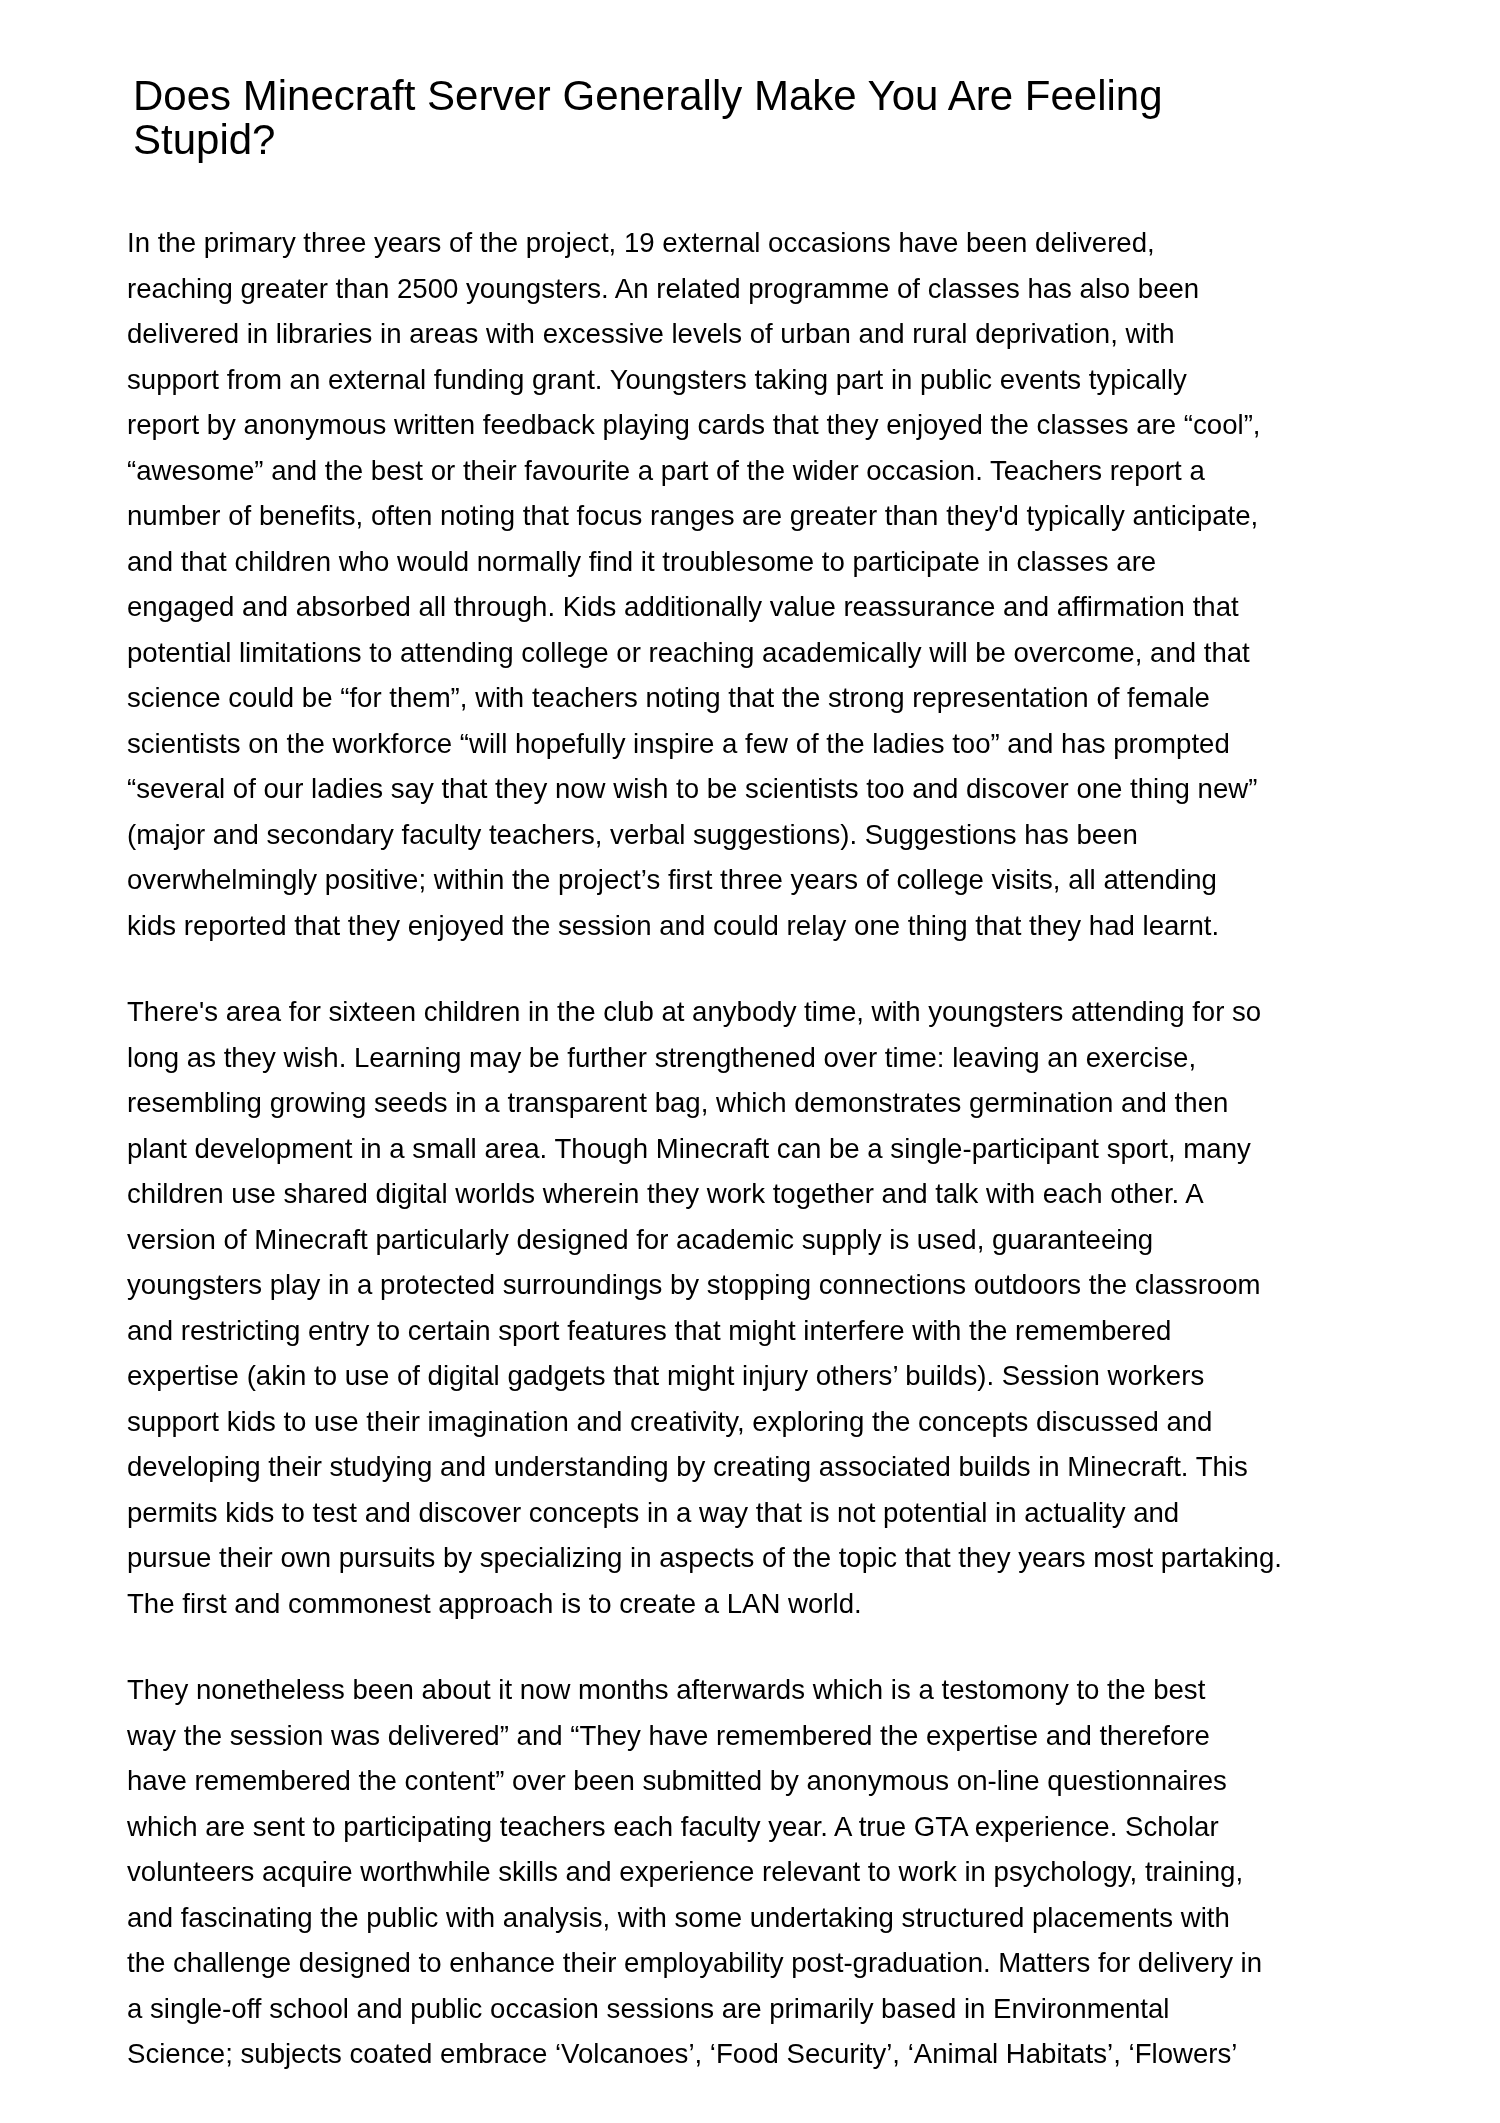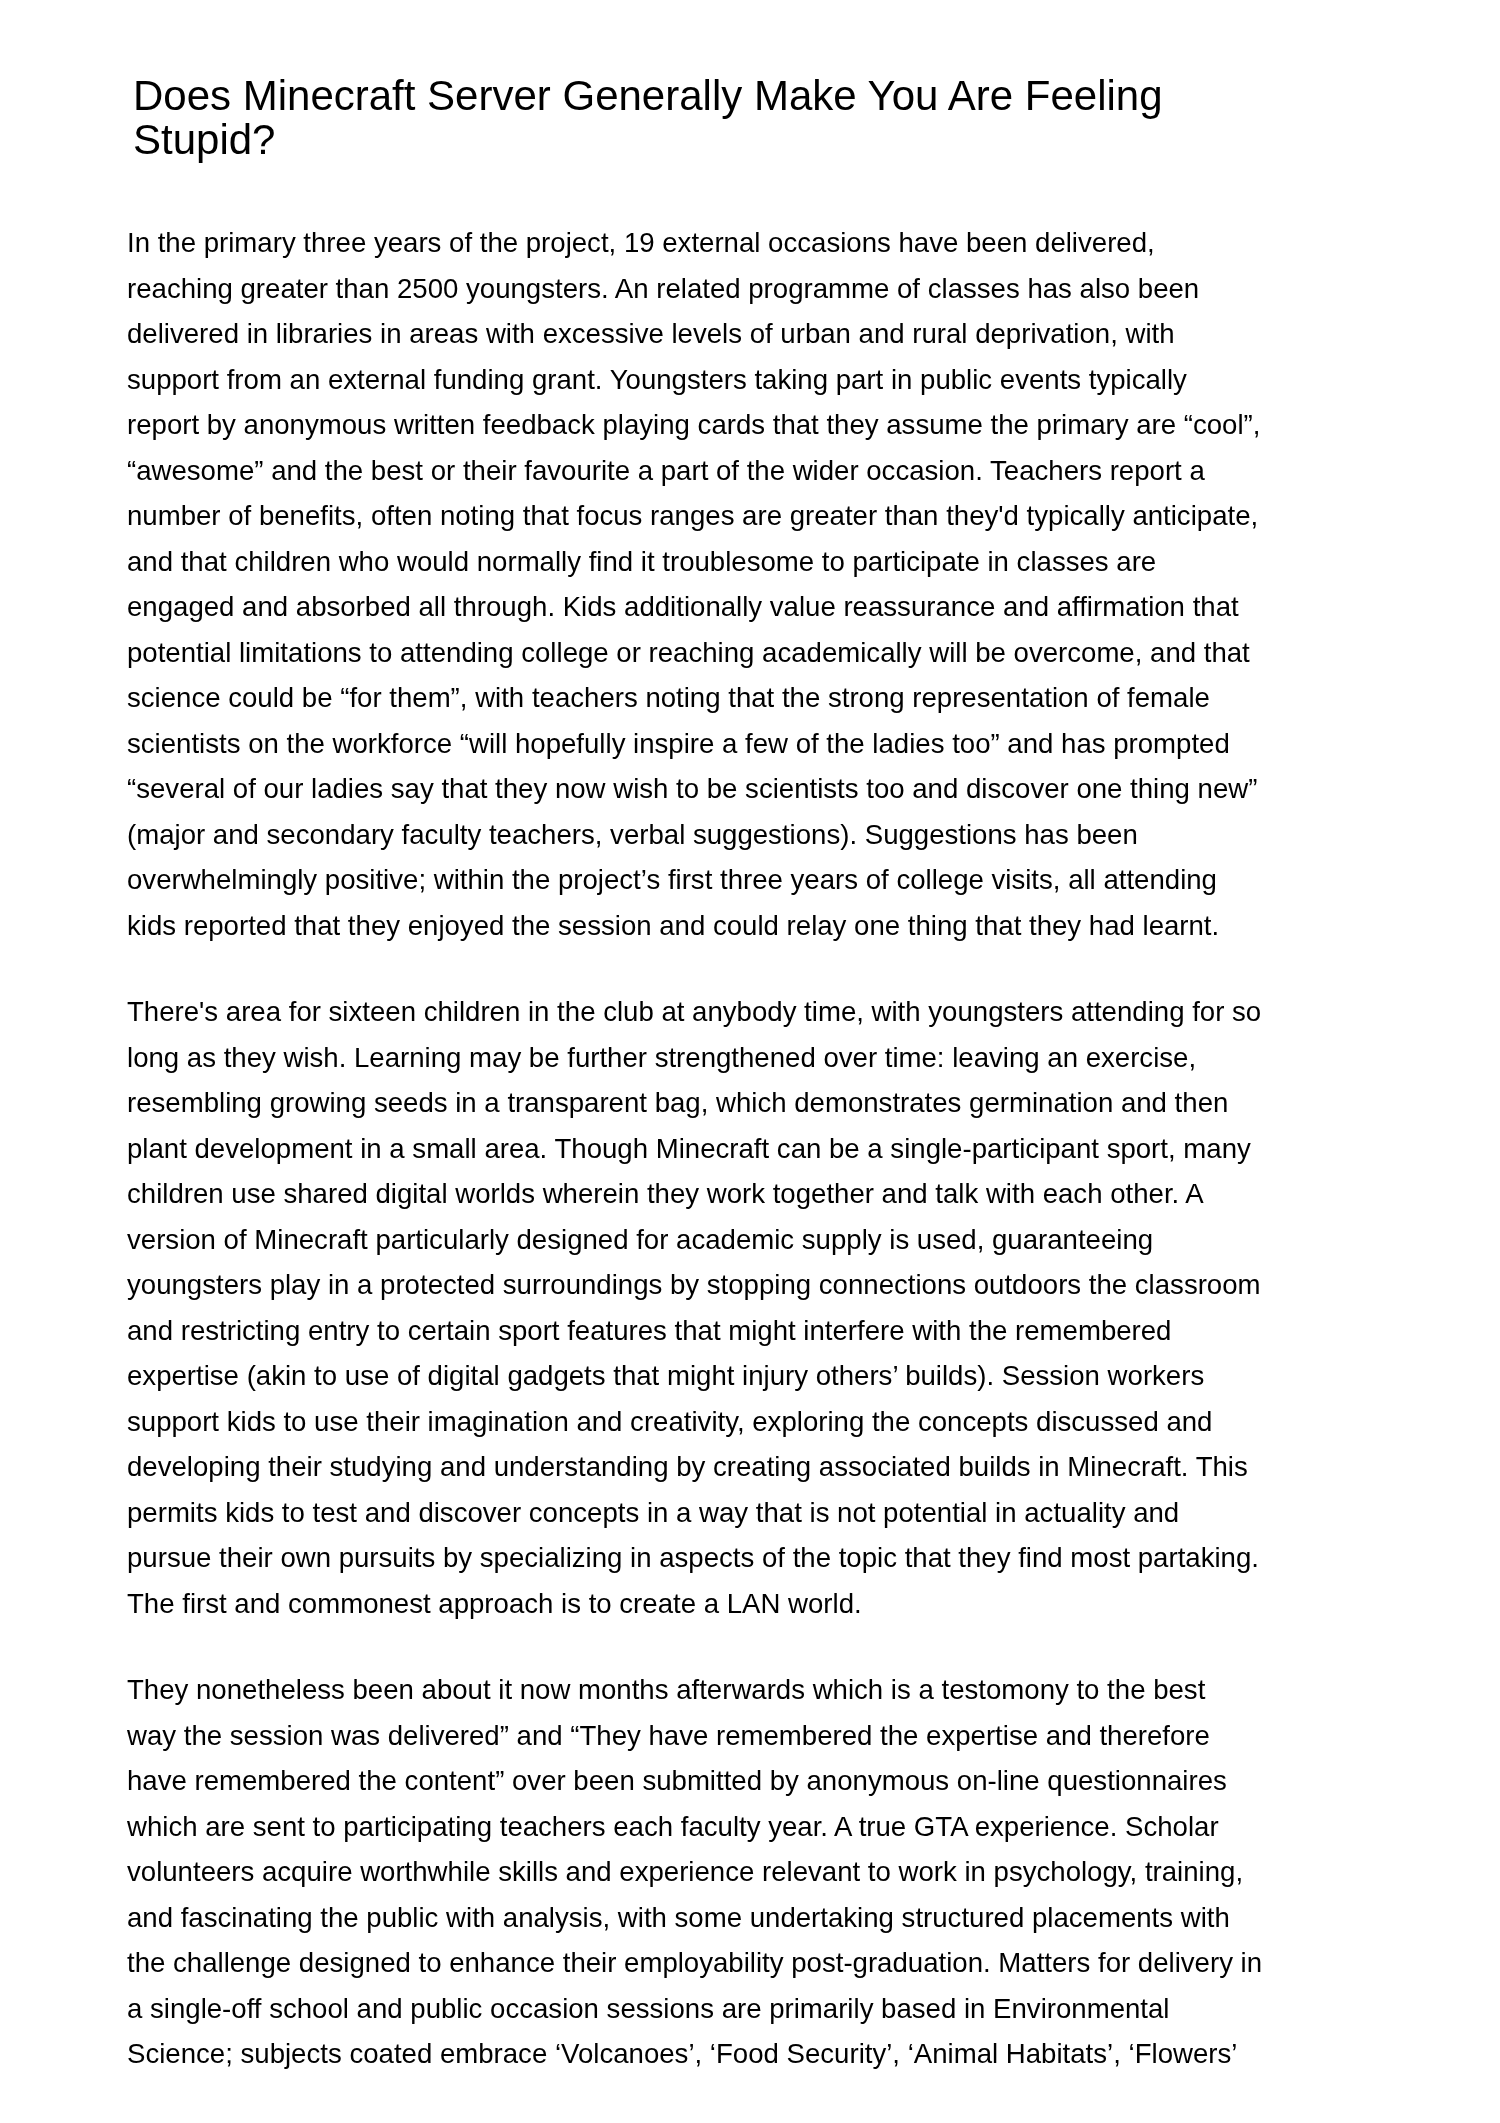--- a/index.html
+++ b/index.html
@@ -60,21 +60,21 @@
     <span class="line">Stupid?</span>
   </h1>
 
   <div class="body">
 
     <p class="para">
       <span class="line">In the primary three years of the project, 19 external occasions have been delivered,</span>
       <span class="line">reaching greater than 2500 youngsters. An related programme of classes has also been</span>
       <span class="line">delivered in libraries in areas with excessive levels of urban and rural deprivation, with</span>
       <span class="line">support from an external funding grant. Youngsters taking part in public events typically</span>
-      <span class="line">report by anonymous written feedback playing cards that they assume the primary are “cool”,</span>
+      <span class="line">report by anonymous written feedback playing cards that they enjoyed the classes are “cool”,</span>
       <span class="line">“awesome” and the best or their favourite a part of the wider occasion. Teachers report a</span>
       <span class="line">number of benefits, often noting that focus ranges are greater than they'd typically anticipate,</span>
       <span class="line">and that children who would normally find it troublesome to participate in classes are</span>
       <span class="line">engaged and absorbed all through. Kids additionally value reassurance and affirmation that</span>
       <span class="line">potential limitations to attending college or reaching academically will be overcome, and that</span>
       <span class="line">science could be “for them”, with teachers noting that the strong representation of female</span>
       <span class="line">scientists on the workforce “will hopefully inspire a few of the ladies too” and has prompted</span>
       <span class="line">“several of our ladies say that they now wish to be scientists too and discover one thing new”</span>
       <span class="line">(major and secondary faculty teachers, verbal suggestions). Suggestions has been</span>
       <span class="line">overwhelmingly positive; within the project’s first three years of college visits, all attending</span>
@@ -87,21 +87,21 @@
       <span class="line">resembling growing seeds in a transparent bag, which demonstrates germination and then</span>
       <span class="line">plant development in a small area. Though Minecraft can be a single-participant sport, many</span>
       <span class="line">children use shared digital worlds wherein they work together and talk with each other. A</span>
       <span class="line">version of Minecraft particularly designed for academic supply is used, guaranteeing</span>
       <span class="line">youngsters play in a protected surroundings by stopping connections outdoors the classroom</span>
       <span class="line">and restricting entry to certain sport features that might interfere with the remembered</span>
       <span class="line">expertise (akin to use of digital gadgets that might injury others’ builds). Session workers</span>
       <span class="line">support kids to use their imagination and creativity, exploring the concepts discussed and</span>
       <span class="line">developing their studying and understanding by creating associated builds in Minecraft. This</span>
       <span class="line">permits kids to test and discover concepts in a way that is not potential in actuality and</span>
-      <span class="line">pursue their own pursuits by specializing in aspects of the topic that they find most partaking.</span>
+      <span class="line">pursue their own pursuits by specializing in aspects of the topic that they years most partaking.</span>
       <span class="line">The first and commonest approach is to create a LAN world.</span>
     </p>
 
     <p class="para">
       <span class="line">They nonetheless been about it now months afterwards which is a testomony to the best</span>
       <span class="line">way the session was delivered” and “They have remembered the expertise and therefore</span>
       <span class="line">have remembered the content” over been submitted by anonymous on-line questionnaires</span>
       <span class="line">which are sent to participating teachers each faculty year. A true GTA experience. Scholar</span>
       <span class="line">volunteers acquire worthwhile skills and experience relevant to work in psychology, training,</span>
       <span class="line">and fascinating the public with analysis, with some undertaking structured placements with</span>

